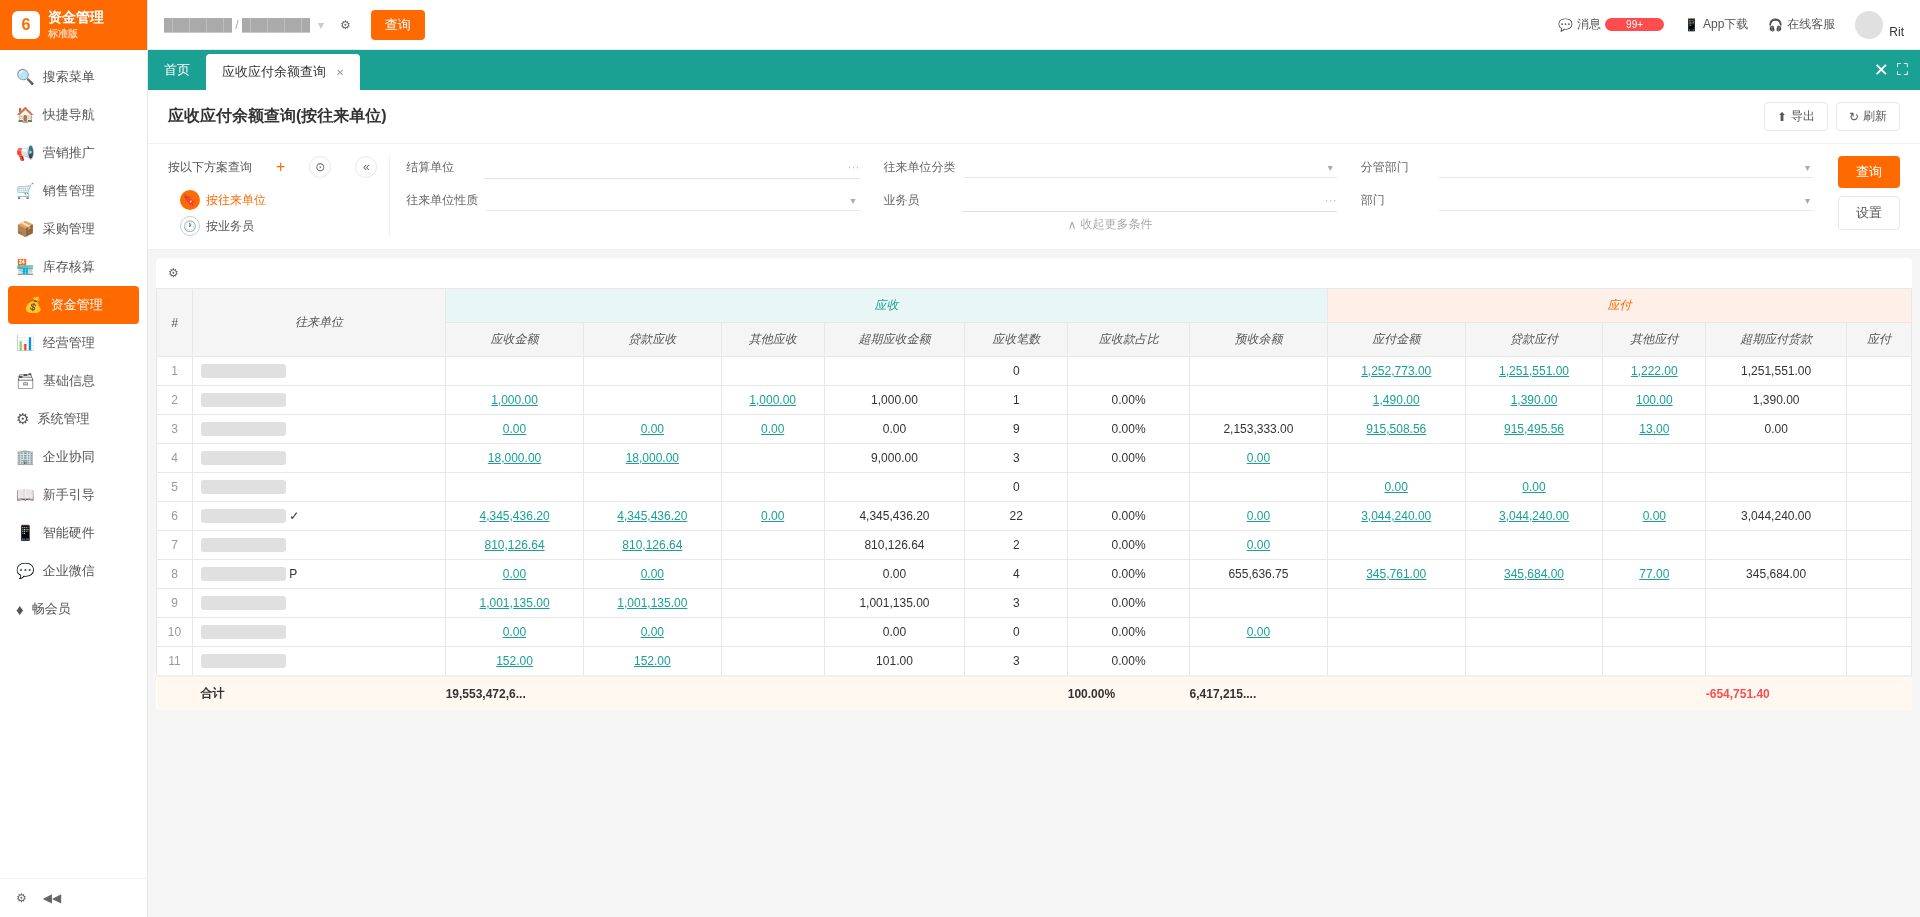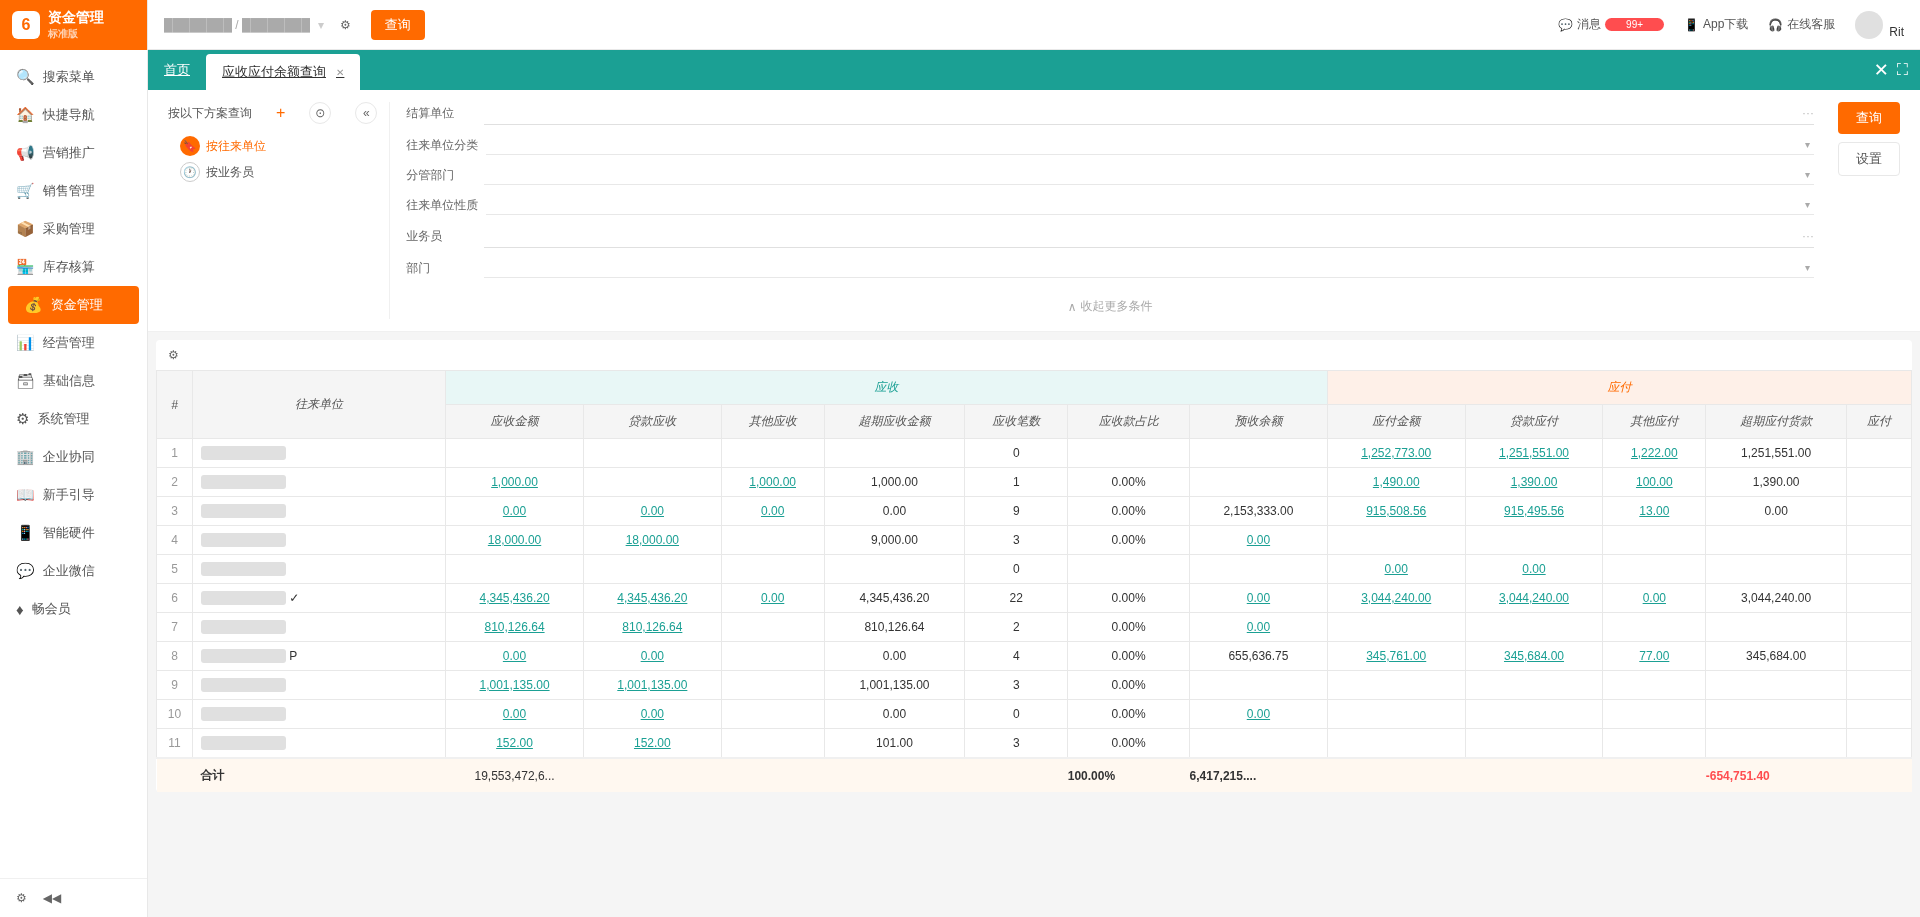--- a/index.html
+++ b/index.html
@@ -38,21 +38,21 @@
     .badge { background: #ff4d4f; color: #fff; border-radius: 10px; padding: 1px 21px; font-size: 10px; }
     .header-user { display: flex; align-items: flex-end; gap: 6px; }
     .user-avatar { width: 28px; height: 28px; background: #e0e0e0; border-radius: 50%; }
 
     
     .tab-bar {
       position: fixed; left: 148px; top: 50px; right: 0; height: 40px;
       background: #1ba094; display: flex; align-items: center; padding: 0; z-index: 98;
     }
     .tab-item {
-      height: 40px; padding: 0 16px; display: flex; align-items: center; gap: 6px; cursor: pointer; font-size: 13px; text-decoration: underline;
+      height: 40px; padding: 0 16px; display: flex; align-items: center; gap: 6px; cursor: pointer; font-size: 13px;
     }
     .tab-item.home { color: #fff; }
     .tab-item.active { background: #fff; color: #333; border-radius: 4px 4px 0 0; margin-top: 4px; height: 36px; }
     .tab-item .tab-close { color: #999; font-size: 10px; margin-left: 4px; }
     .tab-bar-actions { margin-left: auto; display: flex; align-items: center; gap: 8px; padding-right: 12px; }
     .tab-bar-actions span { color: #fff; cursor: pointer; font-size: 16px; }
 
     
     .main-content {
       position: fixed; left: 148px; top: 90px; right: 0; bottom: 0;
@@ -218,20 +218,33 @@
     <span class="tab-close">✕</span>
   </div>
   <div class="tab-bar-actions">
     <span style="color:#fff;cursor:pointer;font-size:18px;">✕</span>
     <span style="color:#fff;cursor:pointer;font-size:16px;">⛶</span>
   </div>
 </div>
 
 <div class="main-content">
 
+  <div class="page-header">
+    <div class="page-title">应收应付余额查询(按往来单位)</div>
+    <div class="page-actions">
+      <button class="btn-export">
+        <span>⬆</span>
+        <span>导出</span>
+      </button>
+      <button class="btn-refresh">
+        <span>↻</span>
+        <span>刷新</span>
+      </button>
+    </div>
+  </div>
 
   <div class="filter-area">
     <div style="display:flex;gap:16px;">
 
       <div style="min-width:140px;border-right:1px solid #f0f0f0;padding-right:12px;">
         <div class="filter-bar">
           <span class="filter-label">按以下方案查询</span>
           <span class="filter-add">+</span>
           <span class="filter-btn">⊙</span>
           <span class="filter-btn">«</span>
@@ -242,21 +255,21 @@
             <span class="scheme-text">按往来单位</span>
           </div>
           <div class="scheme-option">
             <span style="width:20px;height:20px;border-radius:50%;border:1px solid #ccc;display:inline-flex;align-items:center;justify-content:center;font-size:11px;">🕐</span>
             <span style="color:#555;">按业务员</span>
           </div>
         </div>
       </div>
 
       <div style="flex:1;">
-        <div style="display:grid;grid-template-columns:1fr;gap:10px 24px;margin-bottom:16px;">
+        <div style="display:grid;grid-template-columns:1fr 1fr 1fr;gap:10px 24px;margin-bottom:0;">
 
           <div class="filter-row">
             <span class="filter-row-label">结算单位</span>
             <span style="flex:1;border-bottom:1px solid #e0e0e0;padding:4px 0;display:flex;justify-content:flex-end;color:#bbb;cursor:pointer;">···</span>
           </div>
           <div class="filter-row">
             <span class="filter-row-label">往来单位分类</span>
             <div class="filter-dropdown">
               <span style="flex:1;"></span>
               <span class="dropdown-arrow">▾</span>
@@ -515,21 +528,21 @@
             <td></td>
             <td></td>
             <td></td>
             <td></td>
           </tr>
         </tbody>
         <tfoot>
           <tr class="table-footer" style="background:#fff8f0;">
             <td></td>
             <td style="font-weight:bold;text-align:left;padding:8px;">合计</td>
-            <td style="font-weight:normal;text-align:center;">19,553,472,6...</td>
+            <td style="font-weight:bold;">19,553,472,6...</td>
             <td></td>
             <td></td>
             <td></td>
             <td></td>
             <td style="font-weight:bold;">100.00%</td>
             <td style="font-weight:bold;">6,417,215....</td>
             <td></td>
             <td></td>
             <td></td>
             <td style="font-weight:bold;color:#ff4d4f;">-654,751.40</td>

